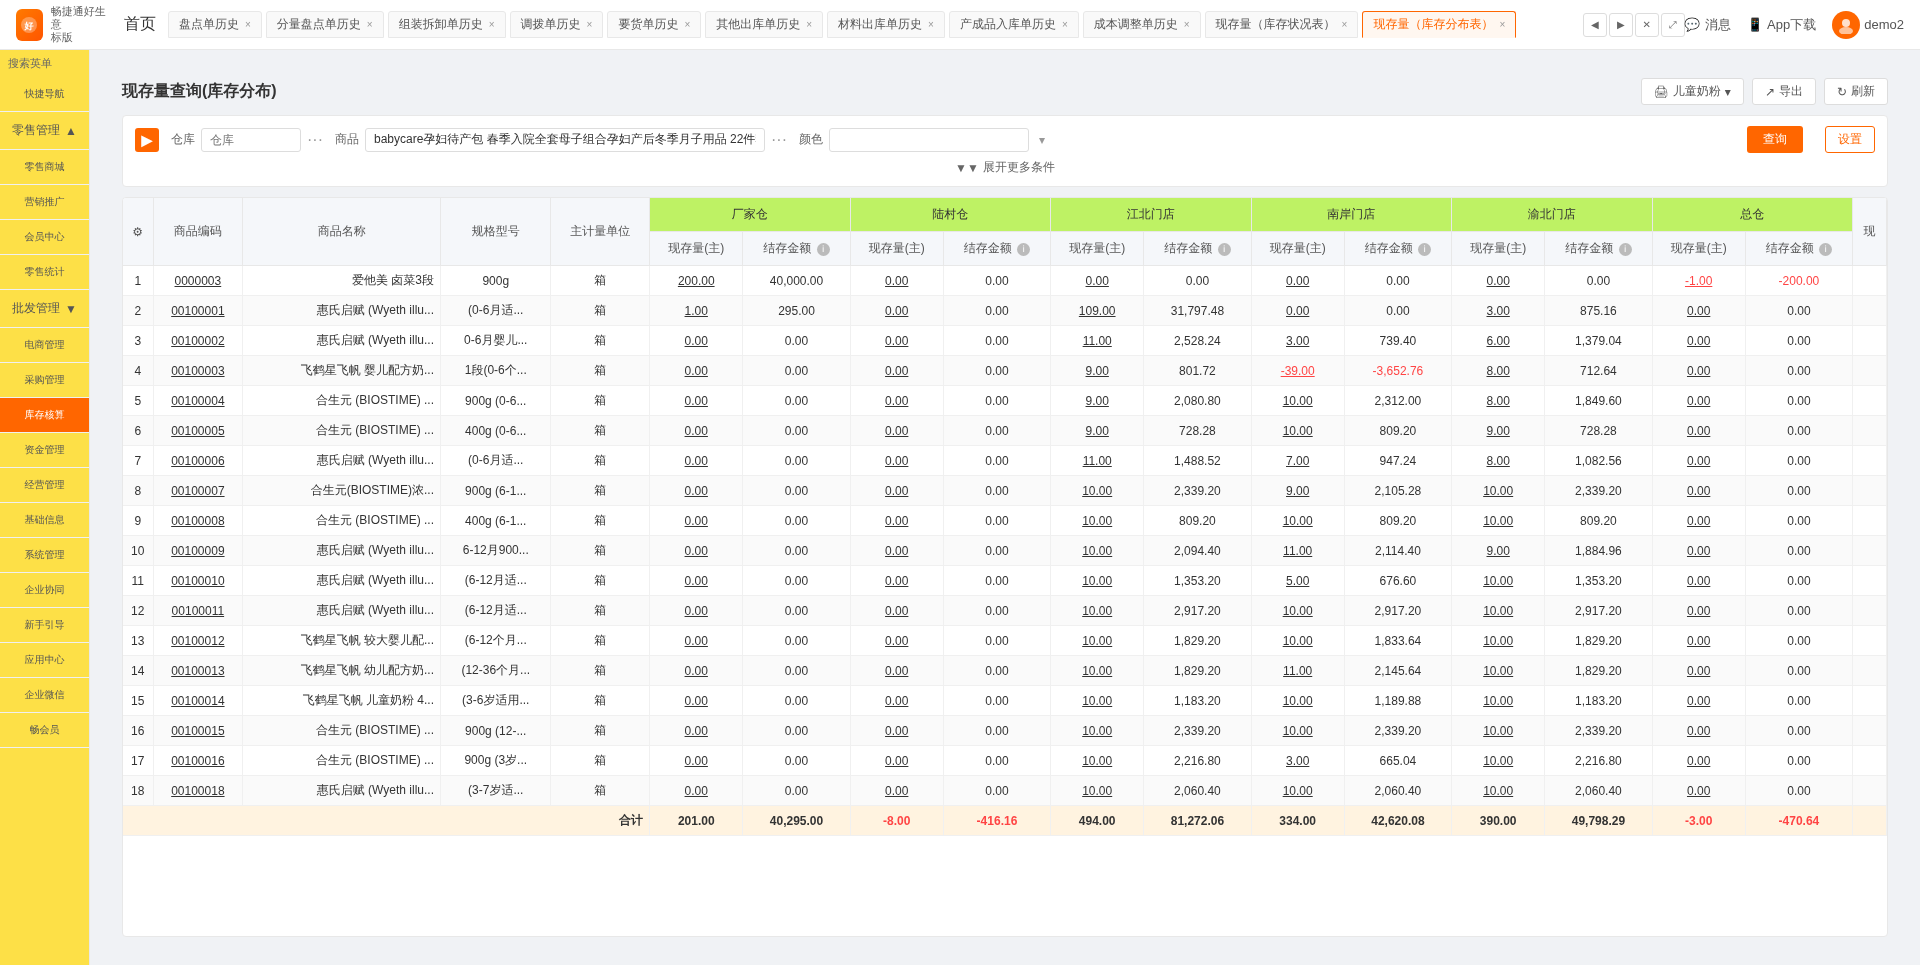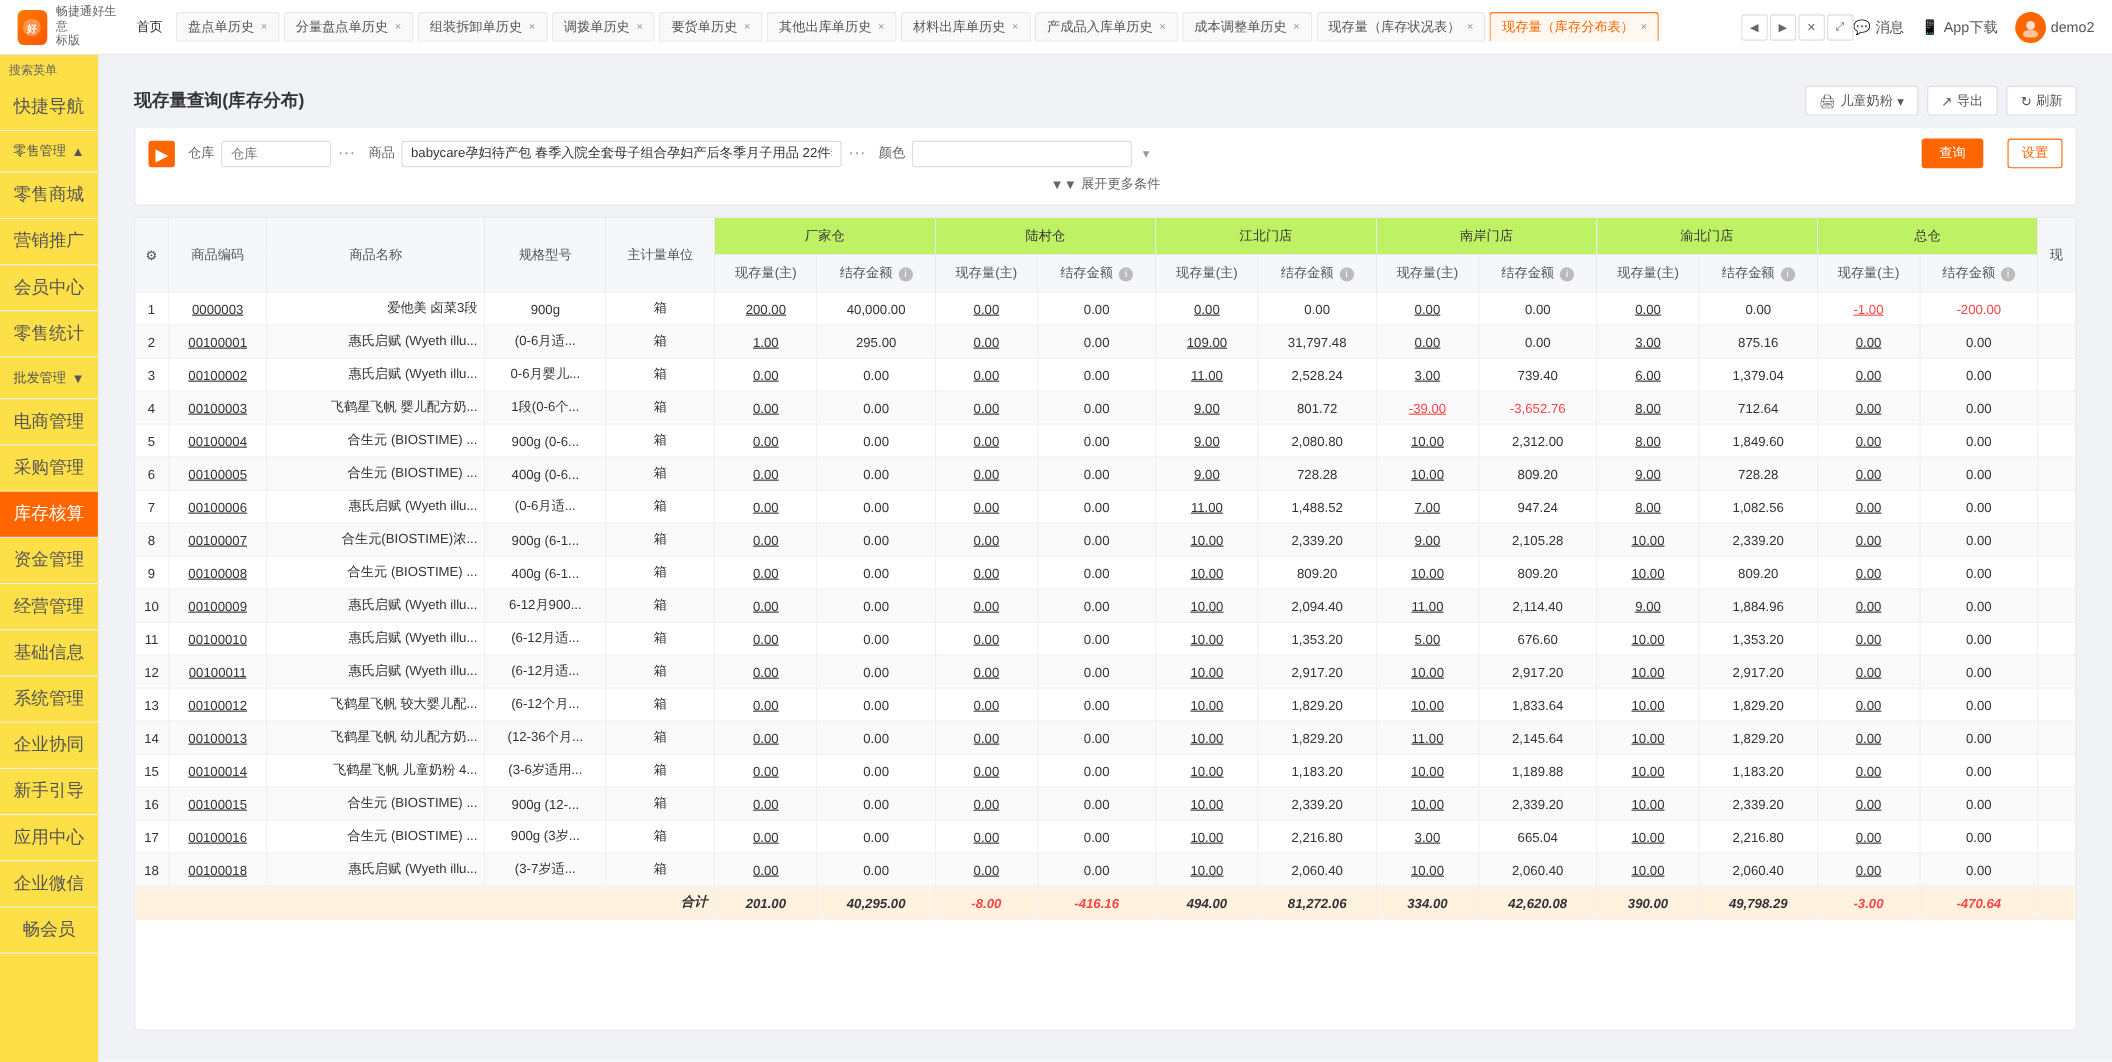--- a/index.html
+++ b/index.html
@@ -35,21 +35,21 @@
     .top-nav {
       display: flex;
       align-items: center;
       flex: 1;
       gap: 2px;
       overflow: hidden;
       margin: 0 8px;
     }
     .top-nav-item {
       padding: 4px 10px;
-      font-size: 12px;
+      font-size: 16px;
       color: #555;
       cursor: pointer;
       white-space: nowrap;
       border-radius: 3px;
       display: flex; align-items: center; gap: 4px;
     }
     .top-nav-item.home { color: #333; }
     .tab-item {
       padding: 4px 10px;
       font-size: 12px;
@@ -83,21 +83,21 @@
       width: 90px;
       background: #fde047;
       border-right: 1px solid #e8e8e8;
       overflow-y: auto;
       z-index: 99;
     }
     .sidebar-item {
       padding: 10px 4px;
       text-align: center;
       cursor: pointer;
-      font-size: 16px;
+      font-size: 10px;
       color: #555;
       border-bottom: 1px solid #f0f0f0;
     }
     .sidebar-item.active { background: #ff6600; color: white; }
     .sidebar-item.section {
       display: flex;
       align-items: center;
       justify-content: space-between;
       padding: 10px 12px;
       font-size: 12px;
@@ -253,21 +253,21 @@
       position: sticky;
       top: 0;
       z-index: 10;
     }
     thead th.group-header {
       background: #bef264;
       font-weight: 400;
       color: #333;
     }
     tbody tr:nth-child(even) { background: #fafafa; }
-    tbody tr.summary-row { background: #fff3e0; font-weight: bold; font-style: italic; }
+    tbody tr.summary-row { background: #fff3e0; font-weight: bold; }
     tbody td {
       padding: 6px 6px;
       border-bottom: 1px solid #f0f0f0;
       border-right: 1px solid #f0f0f0;
       text-align: center;
       white-space: nowrap;
     }
     tbody td.text-left { text-align: right; }
     .underline-link {
       text-decoration: underline;

